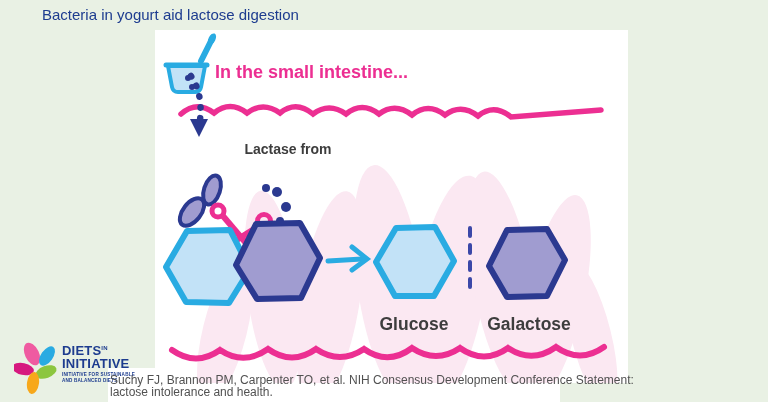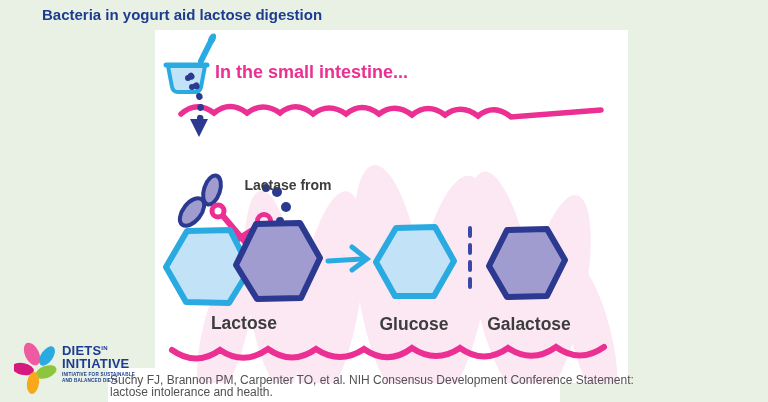--- a/index.html
+++ b/index.html
@@ -5,42 +5,42 @@
   :root{
     --bg-green:#e9f1e4; --title-blue:#1d3c8f; --pink:#ec2f92; --navy:#2b3990;
     --cyan:#29abe2; --light-blue:#c2e2f7; --purple:#a09cd0; --blob-pink:#fbe8f2;
     --text-dark:#3d3d3d; --citation-gray:#515151; --logo-pink:#ef5ba1;
     --logo-magenta:#d6197f; --logo-green:#8cc63f; --logo-orange:#f7a81b; --white:#ffffff;
   }
   *{margin:0;padding:0;box-sizing:border-box}
   body{font-family:"Liberation Sans",sans-serif;}
   .stage{position:relative;width:768px;height:402px;background:var(--bg-green);overflow:hidden;}
   .abs{position:absolute;}
-  .page-title{left:42px;top:6px;font-size:15px;font-weight:bold;color:var(--title-blue);}
+  .page-title{left:42px;top:6px;font-size:15px;font-weight:normal;color:var(--title-blue);}
   .panel{left:155px;top:30px;width:473px;height:353px;background:var(--white);}
   .citation-backdrop{left:108px;top:368px;width:452px;height:34px;background:var(--white);}
   .panel-svg{left:155px;top:30px;width:473px;height:353px;}
 
   
   .blob{fill:var(--blob-pink);}
   .wave{stroke:var(--pink);stroke-width:5.5;fill:none;stroke-linecap:round;}
   .cup-body{fill:var(--light-blue);stroke:var(--cyan);stroke-width:4;stroke-linejoin:round;}
   .cyan-stroke{stroke:var(--cyan);fill:none;stroke-linecap:round;}
   .cyan-fill{fill:var(--cyan);}
   .navy-fill{fill:var(--navy);}
   .dotted-trail{stroke:var(--navy);stroke-width:6.5;fill:none;stroke-linecap:round;stroke-dasharray:0.5 10.5;}
   .bacterium{fill:var(--purple);stroke:var(--navy);stroke-width:4;}
   .pinkline{stroke:var(--pink);fill:none;stroke-linecap:round;}
   .hex-blue{fill:var(--light-blue);stroke:var(--cyan);stroke-width:6;stroke-linejoin:round;}
   .hex-purple{fill:var(--purple);stroke:var(--navy);stroke-width:6;stroke-linejoin:round;}
   .divider{stroke:#3b48a8;stroke-width:4;stroke-dasharray:8 9;stroke-linecap:round;}
 
   
   .intro-text{left:215px;top:62px;font-size:18px;font-weight:bold;color:var(--pink);}
-  .lactase-text{left:232px;top:141px;width:112px;text-align:center;font-size:14px;line-height:16.5px;font-weight:bold;color:var(--text-dark);margin-top:36px;}
+  .lactase-text{left:232px;top:141px;width:112px;text-align:center;font-size:14px;line-height:16.5px;font-weight:bold;color:var(--text-dark);}
   .sugar-label{font-size:17.5px;font-weight:bold;color:var(--text-dark);text-align:center;}
   .label-lactose{left:196px;top:313px;width:96px;}
   .label-glucose{left:366px;top:314px;width:96px;}
   .label-galactose{left:477px;top:314px;width:104px;}
 
   
   .logo{left:14px;top:342px;display:flex;align-items:flex-start;}
   .logo-text{margin-left:2px;}
   .logo-name{font-size:13px;line-height:12.5px;font-weight:bold;color:var(--title-blue);letter-spacing:.2px;}
   .logo-in{font-size:6px;vertical-align:super;}
@@ -119,21 +119,20 @@
 
     <line class="divider" x1="315" y1="198" x2="315" y2="266"></line>
 
     <polygon class="hex-purple" points="334,236 352,200 392,199 410,230 392,266 352,267"></polygon>
   </svg>
 
   <div class="abs intro-text">In the small intestine...</div>
   <div class="abs lactase-text">
     <div>Lactase from</div>
   </div>
-  <div class="abs sugar-label label-lactose">Lactose</div>
   <div class="abs sugar-label label-galactose">Galactose</div>
   <div class="abs sugar-label label-glucose">Glucose</div>
 
   <div class="abs logo">
     <svg width="46" height="52" viewBox="0 0 46 52">
       <ellipse cx="18" cy="12" rx="7" ry="12" transform="rotate(-25 18 12)" style="fill:var(--logo-pink)"></ellipse>
       <ellipse cx="33" cy="14" rx="6" ry="11" transform="rotate(35 33 14)" style="fill:var(--cyan)"></ellipse>
       <ellipse cx="9" cy="27" rx="6" ry="11" transform="rotate(-78 9 27)" style="fill:var(--logo-magenta)"></ellipse>
       <ellipse cx="32" cy="30" rx="6" ry="11" transform="rotate(70 32 30)" style="fill:var(--logo-green)"></ellipse>
       <ellipse cx="19" cy="41" rx="6" ry="11" transform="rotate(8 19 41)" style="fill:var(--logo-orange)"></ellipse>

